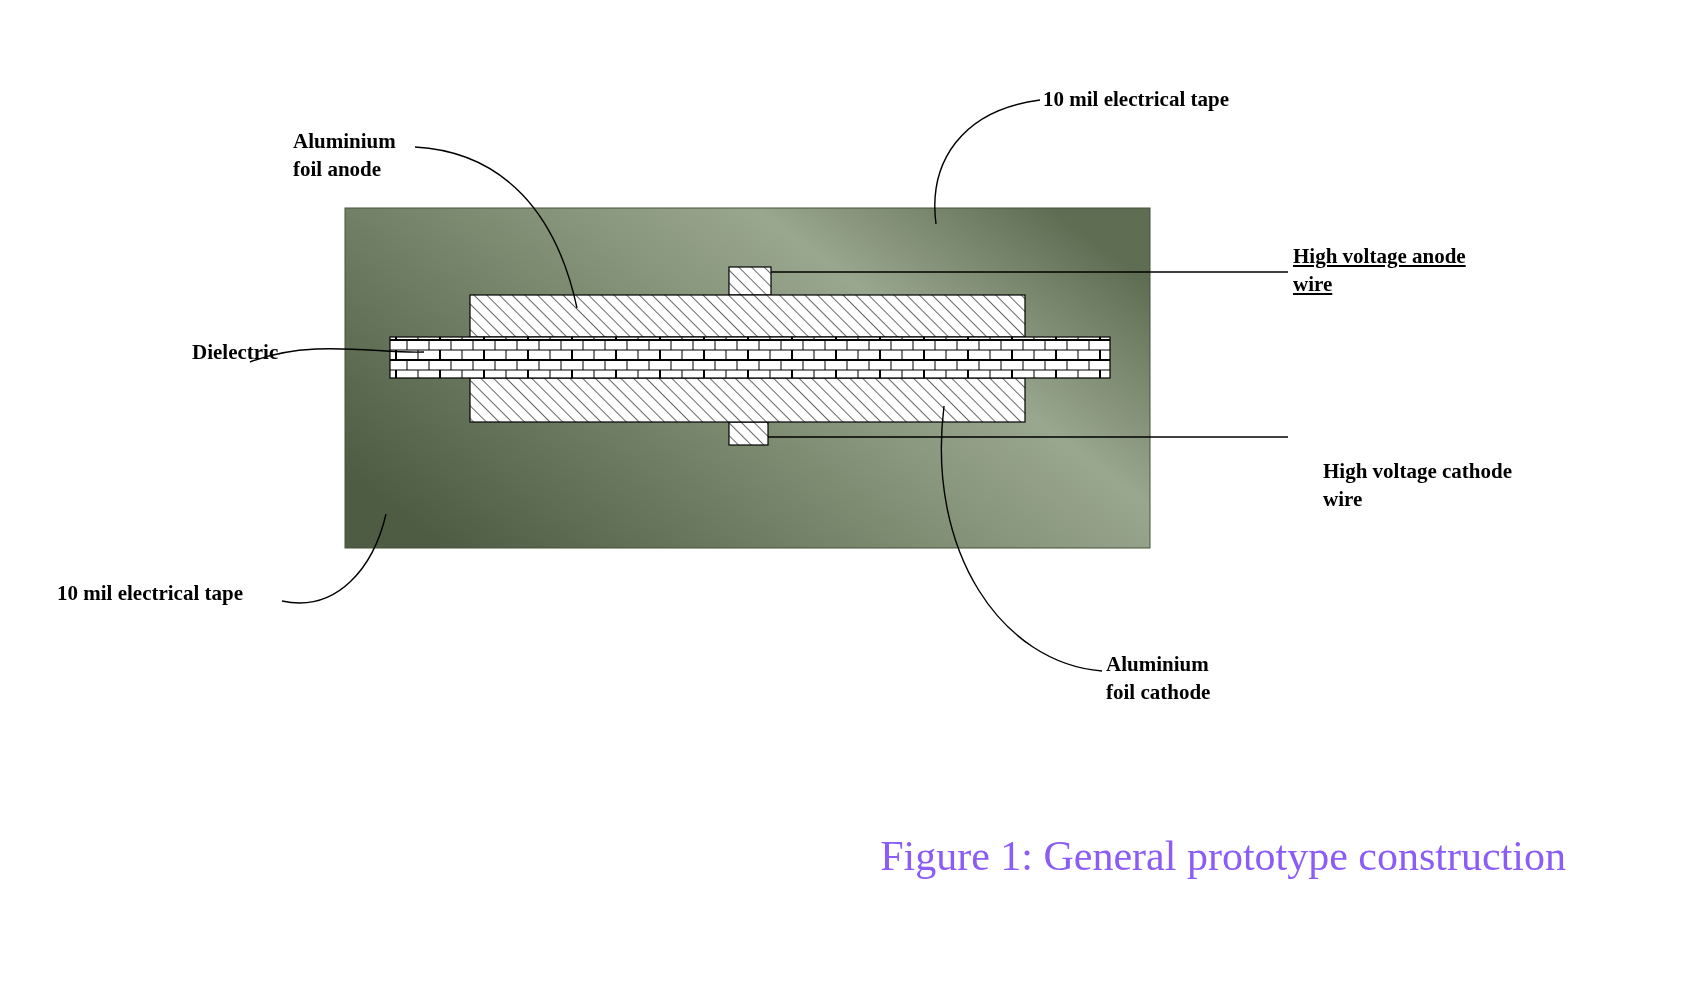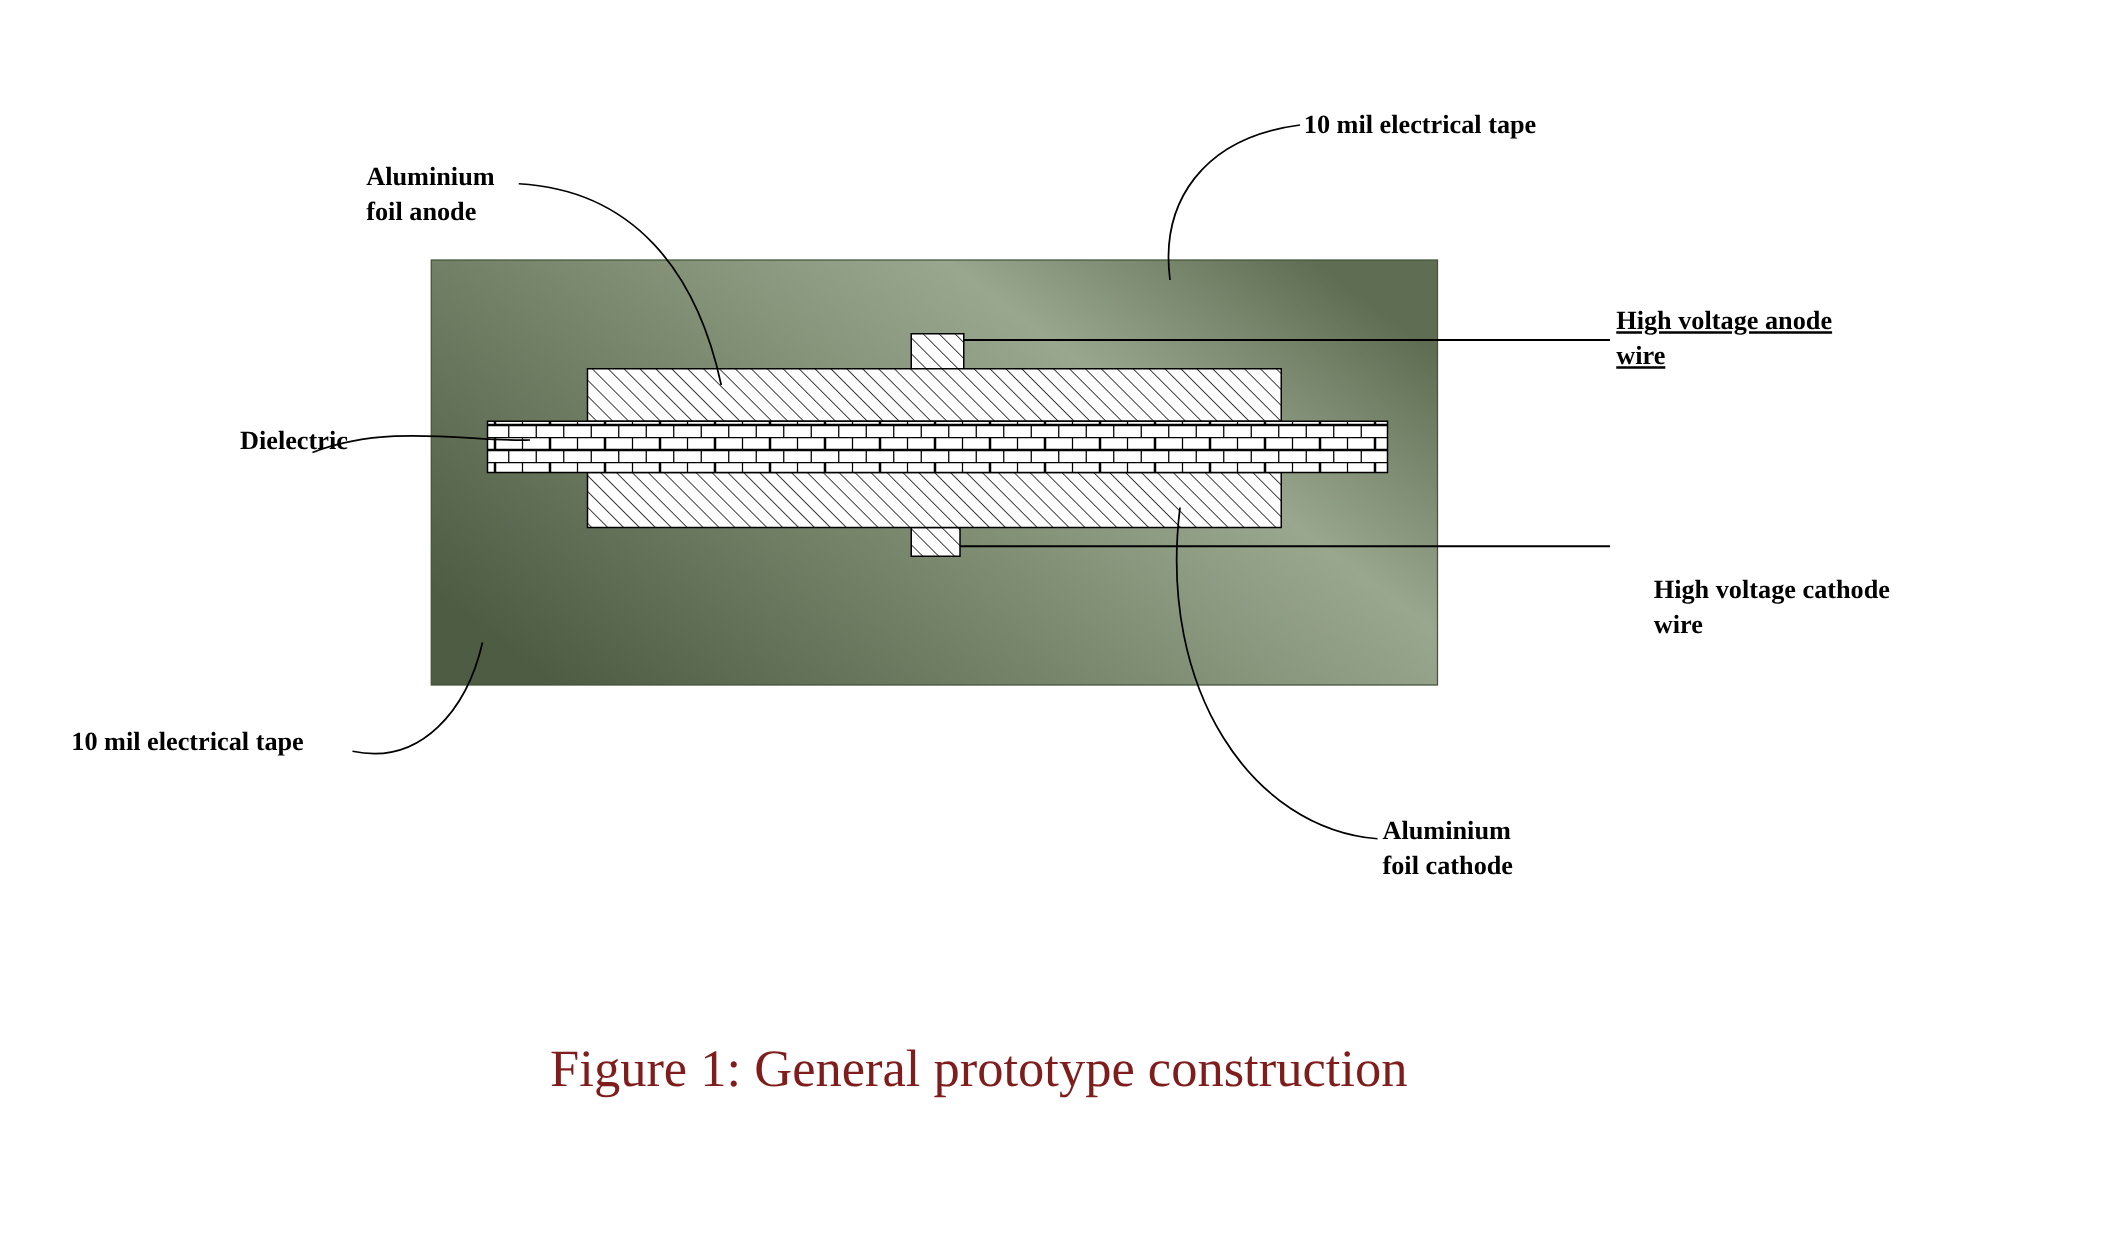--- a/index.html
+++ b/index.html
@@ -19,24 +19,24 @@
     font-size: 21px;
     font-weight: bold;
     line-height: 1.32;
     white-space: pre-line;
   }
   .caption {
     position: absolute;
     left: 0;
     top: 832px;
     width: 1566px;
-    text-align: center;
+    text-align: right;
     font-size: 42px;
     font-weight: normal;
-    color: #7f1d1d;
+    color: #8b5cf6;
     font-family: "Liberation Serif", serif;
   }
 </style>
 </head>
 <body>
 
 <div class="canvas">
 
   <svg class="diagram" width="1698" height="996" viewBox="0 0 1698 996">
     <defs>

